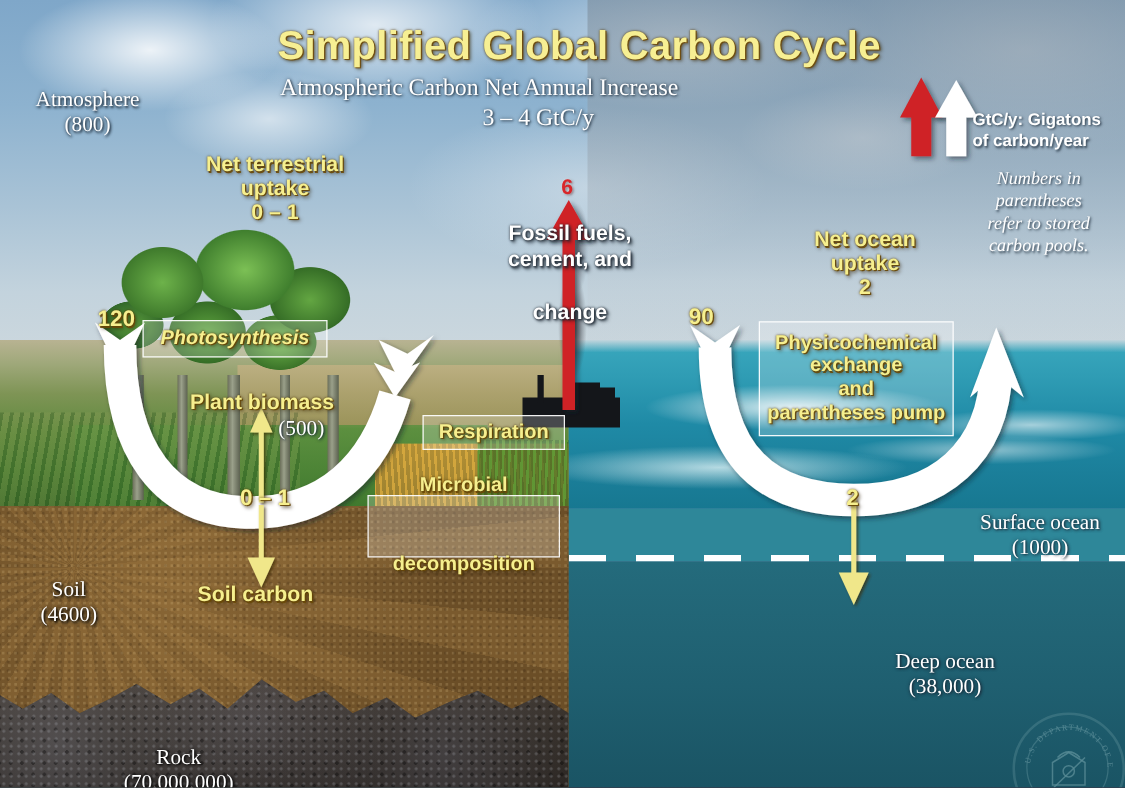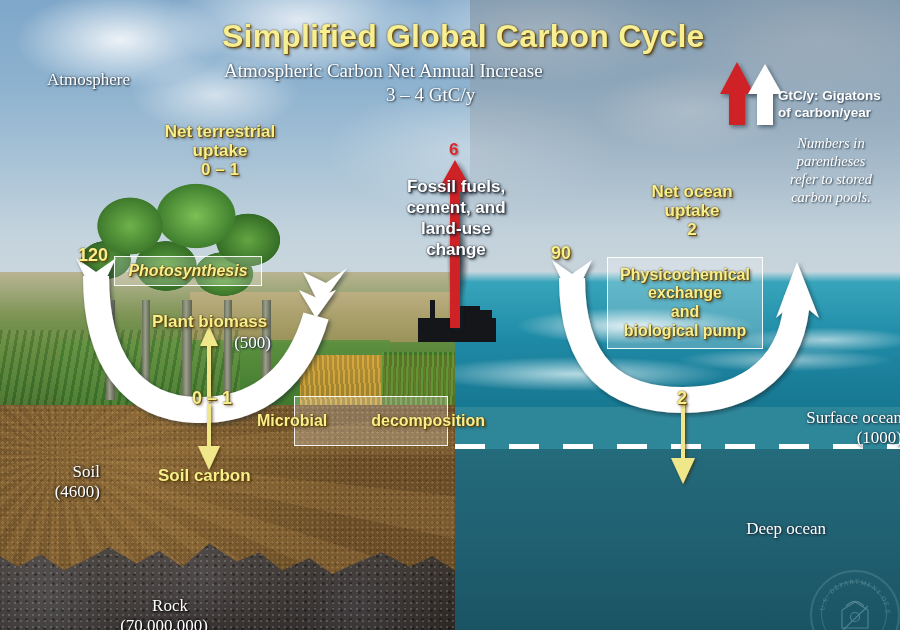--- a/index.html
+++ b/index.html
@@ -123,21 +123,21 @@
 
   .title{
     font-size:32px;font-weight:bold;color:#f7ef93;letter-spacing:.2px;
     text-shadow:0 0 2px rgba(90,60,0,.95),1px 1px 0 rgba(120,80,10,.85),2px 2px 3px rgba(50,35,0,.6);
   }
   .subtitle{
     font-family:"Liberation Serif",serif;font-size:19px;color:#fff;
     text-shadow:1px 1px 2px rgba(40,55,70,.9),0 0 3px rgba(30,45,60,.6);
   }
   .serif-white{
-    font-family:"Liberation Serif",serif;color:#fff;font-size:17px;text-align:right;
+    font-family:"Liberation Serif",serif;color:#fff;font-size:17px;text-align:center;
     text-shadow:1px 1px 2px rgba(25,40,55,.95),0 0 3px rgba(20,35,50,.7);
   }
   .serif-white.dark{text-shadow:1px 1px 2px rgba(0,0,0,.95),0 0 4px rgba(0,0,0,.8);}
   .yellow-bold{
     color:#f6ef8e;font-weight:bold;font-size:17px;text-align:center;
     text-shadow:0 0 2px rgba(80,55,0,.95),1px 1px 0 rgba(110,75,8,.9),2px 2px 3px rgba(45,30,0,.55);
   }
   .yellow-num{
     color:#f6ef8e;font-weight:bold;font-size:18px;
     text-shadow:0 0 2px rgba(80,55,0,.95),1px 1px 0 rgba(110,75,8,.9),2px 2px 3px rgba(45,30,0,.55);
@@ -274,71 +274,75 @@
   <div class="txt subtitle" style="left:386px;top:84px;">3 – 4 GtC/y</div>
 
   <div class="txt legend-bold" style="left:778px;top:88px;">GtC/y: Gigatons</div>
   <div class="txt legend-bold" style="left:778px;top:105px;">of carbon/year</div>
   <div class="txt legend-ital" style="left:772px;top:135px;width:118px;">Numbers in</div>
   <div class="txt legend-ital" style="left:772px;top:153px;width:118px;">parentheses</div>
   <div class="txt legend-ital" style="left:772px;top:171px;width:118px;">refer to stored</div>
   <div class="txt legend-ital" style="left:772px;top:189px;width:118px;">carbon pools.</div>
 
   <div class="txt serif-white" style="left:10px;top:70px;width:120px;">Atmosphere</div>
+  <div class="txt serif-white" style="left:10px;top:90px;width:120px;">(800)</div>
 
   <div class="txt yellow-bold" style="left:152px;top:312px;">Plant biomass</div>
   <div class="txt serif-white" style="left:211px;top:333px;width:60px;">(500)</div>
 
   <div class="txt serif-white dark" style="left:10px;top:462px;width:90px;">Soil</div>
   <div class="txt serif-white dark" style="left:10px;top:482px;width:90px;">(4600)</div>
 
   <div class="txt serif-white dark" style="left:98px;top:596px;width:90px;">Rock</div>
   <div class="txt serif-white dark" style="left:78px;top:616px;width:130px;">(70,000,000)</div>
 
   <div class="txt serif-white" style="left:762px;top:408px;width:140px;">Surface ocean</div>
   <div class="txt serif-white" style="left:762px;top:428px;width:140px;">(1000)</div>
 
   <div class="txt serif-white" style="left:686px;top:519px;width:140px;">Deep ocean</div>
+  <div class="txt serif-white" style="left:686px;top:539px;width:140px;">(38,000)</div>
 
   <div class="txt yellow-bold" style="left:130px;top:122px;width:180px;">Net terrestrial</div>
   <div class="txt yellow-bold" style="left:130px;top:141px;width:180px;">uptake</div>
   <div class="txt yellow-bold" style="left:130px;top:160px;width:180px;">0 – 1</div>
 
   <div class="txt yellow-bold" style="left:602px;top:182px;width:180px;">Net ocean</div>
   <div class="txt yellow-bold" style="left:602px;top:201px;width:180px;">uptake</div>
   <div class="txt yellow-bold" style="left:602px;top:220px;width:180px;">2</div>
 
   <div class="txt redlabel" style="left:449px;top:140px;">6</div>
   <div class="txt white-bold" style="left:390px;top:177px;width:132px;">Fossil fuels,</div>
   <div class="txt white-bold" style="left:390px;top:198px;width:132px;">cement, and</div>
-  <div class="txt white-bold" style="left:390px;top:219px;width:132px;">land-use</div>
   <div class="txt white-bold" style="left:390px;top:240px;width:132px;">change</div>
 
   <div class="txt yellow-num" style="left:78px;top:245px;">120</div>
   <div class="txt yellow-num" style="left:551px;top:243px;">90</div>
   <div class="txt yellow-num" style="left:192px;top:388px;">0 – 1</div>
   <div class="txt yellow-num" style="left:677px;top:388px;">2</div>
 
   <div class="txt yellow-bold" style="left:158px;top:466px;">Soil carbon</div>
 
   <div class="callbox" style="left:114px;top:256px;width:146px;height:28px;font-style:italic;">
     <span>Photosynthesis</span>
   </div>
 
-
-  <div class="callbox" style="left:294px;top:396px;width:152px;height:48px;flex-direction:row;gap:44px;">
+  <div class="callbox" style="left:338px;top:332px;width:112px;height:26px;">
+    <span>Respiration</span>
+  </div>
+
+  <div class="callbox" style="left:294px;top:396px;width:152px;height:48px;flex-direction:column;gap:44px;">
     <span>Microbial</span>
     <span>decomposition</span>
   </div>
 
   <div class="callbox" style="left:607px;top:257px;width:154px;height:90px;flex-direction:column;">
     <span>Physicochemical</span>
     <span>exchange</span>
     <span>and</span>
-    <span>biological pump</span>
+    <span>parentheses pump</span>
   </div>
 
   <div class="layer" id="seal">
     <div class="ring"></div>
     <svg width="86" height="86" viewBox="0 0 86 86">
       <path id="sealpath" d="M 43,43 m -31,0 a 31,31 0 1,1 62,0" fill="none"></path>
       <text font-size="6.5" fill="rgba(160,198,203,.8)" letter-spacing="1.1" font-family="Liberation Serif, serif">
         <textPath href="#sealpath" startOffset="4%">U.S. DEPARTMENT OF ENERGY</textPath>
       </text>
       <g stroke="rgba(150,192,198,.8)" fill="none" stroke-width="1.2">

